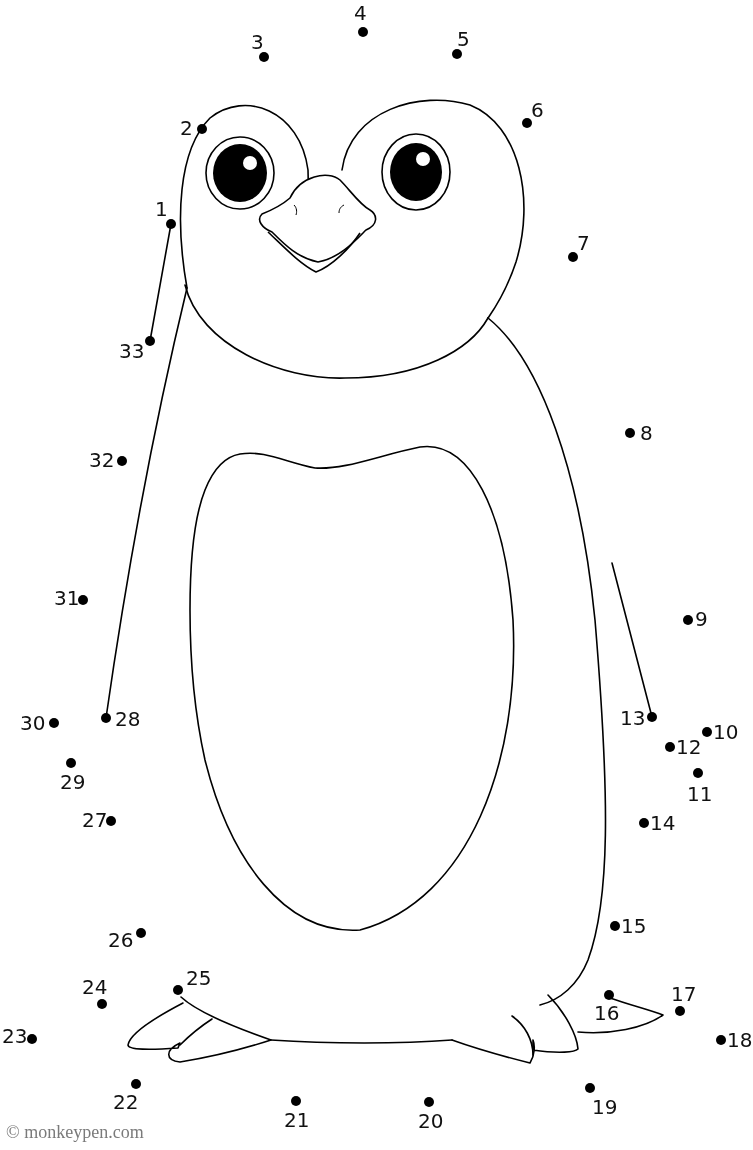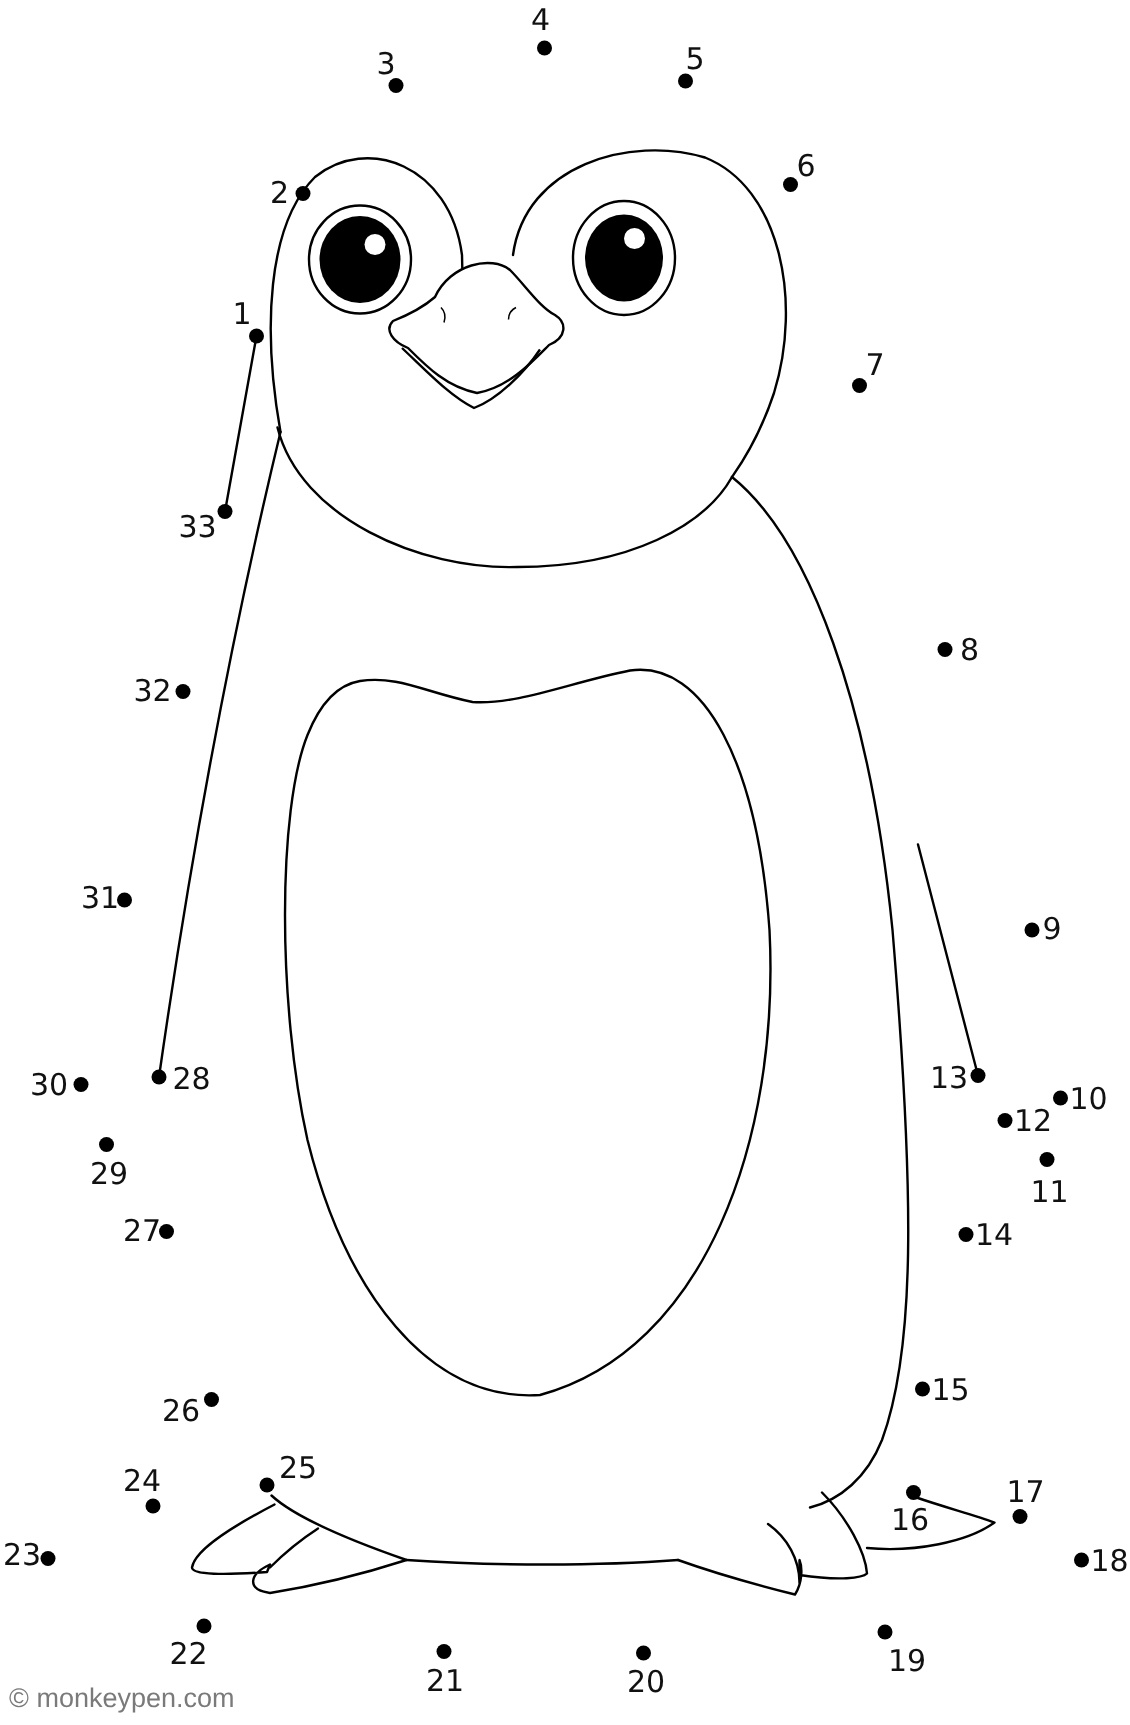--- a/index.html
+++ b/index.html
@@ -1,19 +1,19 @@
 <!DOCTYPE html>
 <html><head>
 <meta charset="utf-8">
 <style>
   html, body { margin:0; padding:0; background:#ffffff; }
   body { width:753px; height:1150px; position:relative; overflow:hidden; font-family:"Liberation Sans", sans-serif; }
   #canvas { position:absolute; left:0; top:0; width:753px; height:1150px; }
   .lbl { font-family:"DejaVu Sans", sans-serif; font-size:20px; fill:#111; }
-  .copy { position:absolute; left:6px; top:1122px; font-family:Liberation Sans, sans-serif; font-size:18px; color:#7a7a7a; }
+  .copy { position:absolute; left:6px; top:1122px; font-family:Liberation Serif, serif; font-size:18px; color:#7a7a7a; }
 </style>
 </head>
 <body>
 
 <svg id="canvas" viewBox="0 0 753 1150" xmlns="http://www.w3.org/2000/svg">
 
   <g fill="none" stroke="#000" stroke-width="1.6" stroke-linecap="round" stroke-linejoin="round">
 
     <path d="M187,288 C175,220 178,150 210,118 C245,90 300,110 308,170 L309,215"></path>
     <path d="M342,170 C350,110 420,90 470,105 C520,125 535,200 516,262 C505,295 490,315 488,318"></path>

